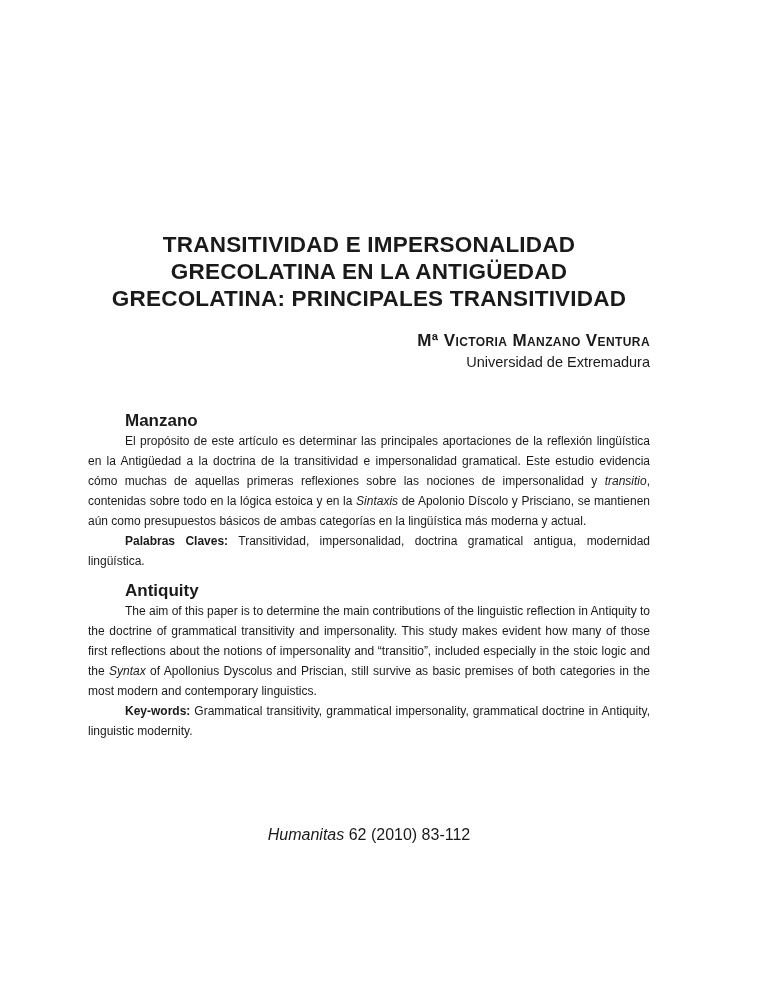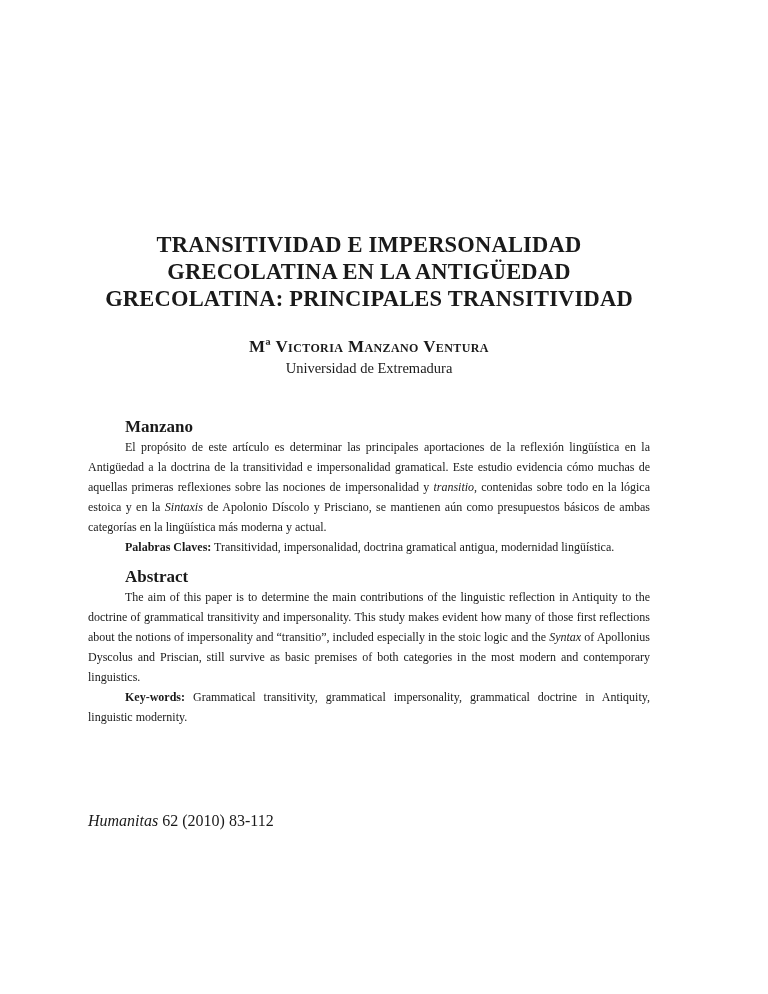--- a/index.html
+++ b/index.html
@@ -5,21 +5,21 @@
   * { box-sizing: border-box; }
   html, body { margin: 0; padding: 0; }
   body { background: #ffffff; }
 
   .page {
     position: relative;
     width: 768px;
     height: 994px;
     margin: 0;
     background: #ffffff;
-    font-family: Liberation Serif, serif;
+    font-family: Liberation Sans, sans-serif;
     color: #1a1a1a;
     overflow: hidden;
   }
 
   .content {
     position: absolute;
     left: 88px;
     top: 0;
     width: 562px;
   }
@@ -29,22 +29,22 @@
     padding: 0;
     font-size: 22.5px;
     line-height: 27px;
     font-weight: bold;
     text-align: center;
     letter-spacing: 0.2px;
   }
   .title-line { display: block; }
 
   .author-block {
-    margin-top: 24px;
-    text-align: center;
+    margin-top: 18px;
+    text-align: right;
   }
   .author-name {
     font-size: 17px;
     line-height: 21px;
     font-weight: bold;
     font-variant: small-caps;
     letter-spacing: 0.4px;
   }
   .affiliation {
     margin-top: 2px;
@@ -68,21 +68,21 @@
     font-size: 12px;
     line-height: 20px;
     text-align: justify;
     text-indent: 37px;
   }
   .body-par i { font-style: italic; }
   .body-par b { font-weight: bold; }
 
   .footer {
     margin-top: 84px;
-    text-align: left;
+    text-align: center;
     font-size: 16px;
     line-height: 20px;
   }
   .footer i { font-style: italic; }
 </style>
 </head>
 <body>
 
 <div class="page">
   <main class="content">
@@ -98,21 +98,21 @@
       <div class="affiliation">Universidad de Extremadura</div>
     </div>
 
     <section class="section-resumen">
       <h2 class="sec-heading">Manzano</h2>
       <p class="body-par"><span>El propósito de este artículo es determinar las principales aportaciones de la reflexión lingüística en la Antigüedad a la doctrina de la transitividad e impersonalidad gramatical. Este estudio evidencia cómo muchas de aquellas primeras reflexiones sobre las nociones de impersonalidad y </span><i>transitio</i><span>, contenidas sobre todo en la lógica estoica y en la </span><i>Sintaxis</i><span> de Apolonio Díscolo y Prisciano, se mantienen aún como presupuestos básicos de ambas categorías en la lingüística más moderna y actual.</span></p>
       <p class="body-par"><b>Palabras Claves:</b><span> Transitividad, impersonalidad, doctrina gramatical antigua, modernidad lingüística.</span></p>
     </section>
 
     <section class="section-abstract">
-      <h2 class="sec-heading">Abstract</h2>
+      <h2 class="sec-heading">Antiquity</h2>
       <p class="body-par"><span>The aim of this paper is to determine the main contributions of the linguistic reflection in Antiquity to the doctrine of grammatical transitivity and impersonality. This study makes evident how many of those first reflections about the notions of impersonality and “transitio”, included especially in the stoic logic and the </span><i>Syntax</i><span> of Apollonius Dyscolus and Priscian, still survive as basic premises of both categories in the most modern and contemporary linguistics.</span></p>
       <p class="body-par"><b>Key-words:</b><span> Grammatical transitivity, grammatical impersonality, grammatical doctrine in Antiquity, linguistic modernity.</span></p>
     </section>
 
     <footer class="footer"><i>Humanitas</i><span> 62 (2010) 83-112</span></footer>
 
   </main>
 </div>
 
 </body></html>

